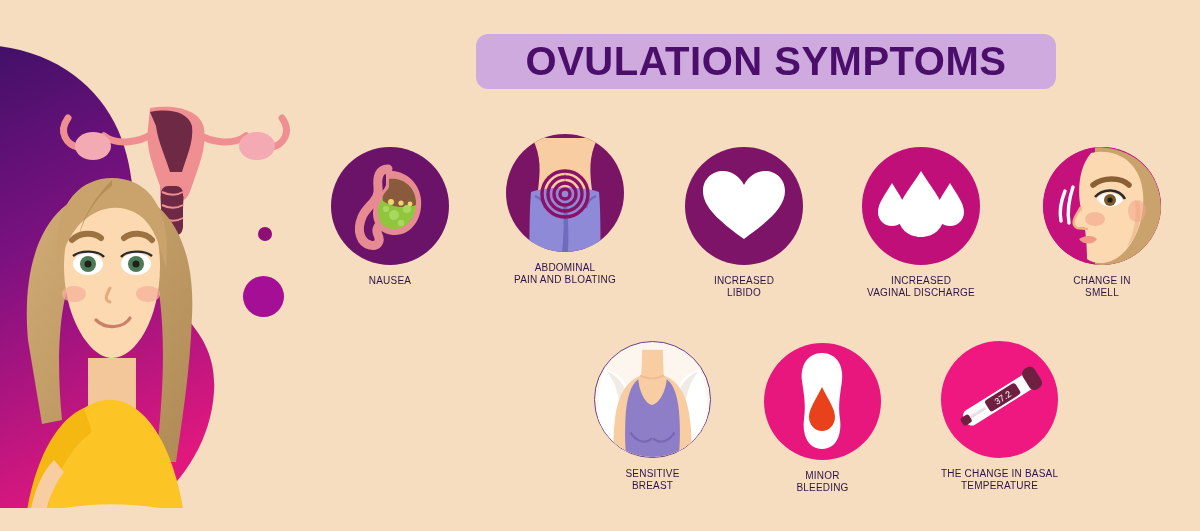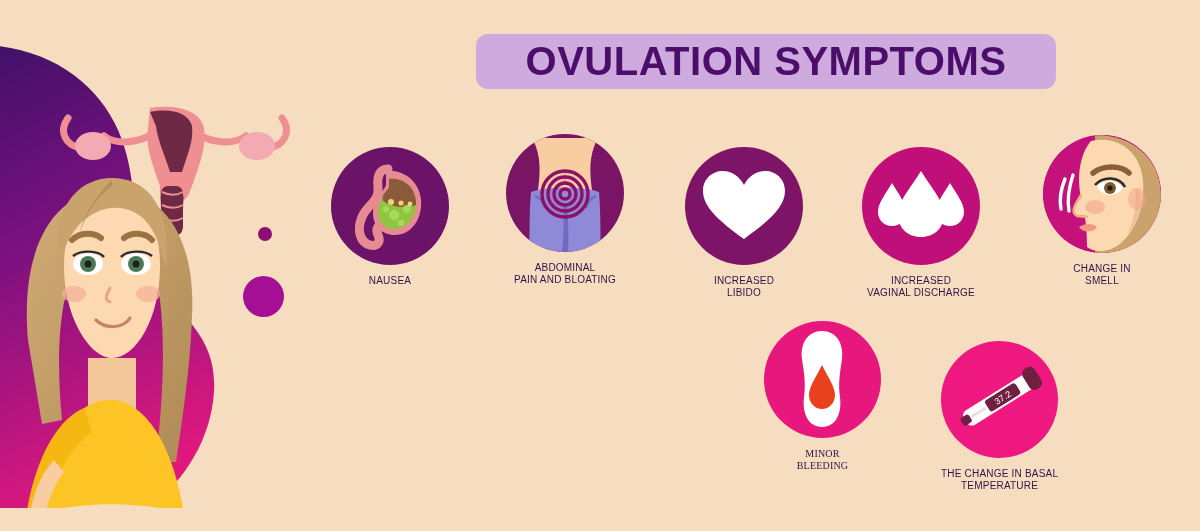--- a/index.html
+++ b/index.html
@@ -59,25 +59,25 @@
     line-height:1.22;
     letter-spacing:0.2px;
     white-space:pre-line;
   }
 
   
   #sym-nausea   { left:331px; top:147px; }
   #sym-abdominal{ left:506px; top:134px; }
   #sym-libido   { left:685px; top:147px; }
   #sym-discharge{ left:862px; top:147px; }
-  #sym-smell    { left:1043px; top:135px; }
+  #sym-smell    { left:1043px; top:147px; }
   
   #sym-cervical { left:427px; top:341px; }
   #sym-breast   { left:594px; top:341px; }
-  #sym-bleeding { left:764px; top:321px;font-family:Liberation Serif, serif; }
+  #sym-bleeding { left:764px; top:343px; }
   #sym-basal    { left:941px; top:341px; }
 
   .r1 .sym-circle { width:118px; height:118px; }
   .r2 .sym-circle { width:117px; height:117px; }
 
   .deco-dot { position:absolute; border-radius:50%; }
   #dot-small { left:258px; top:227px; width:14px; height:14px; background:#8d0f75; }
   #dot-large { left:243px; top:276px; width:41px; height:41px; background:#a50f95; }
 </style>
 </head>
@@ -285,20 +285,49 @@
 
         <path d="M22,44 C18,54 16,64 18,74" stroke="#ffffff" stroke-width="3.4" fill="none" stroke-linecap="round"></path>
         <path d="M30,40 C26,52 24,64 26,76" stroke="#ffffff" stroke-width="3.4" fill="none" stroke-linecap="round"></path>
       </svg>
     </div>
     <div class="sym-label">CHANGE IN
 SMELL</div>
   </div>
 
 
+  <div class="symptom r2" id="sym-breast">
+    <div class="sym-circle" style="background:#fdf6ef;border:1.5px solid #6b3f86">
+      <svg width="117" height="117" viewBox="0 0 117 117">
+
+        <path d="M10,28 C24,30 36,44 38,64 C40,88 36,108 34,117 L6,117 C2,92 0,52 10,28 Z" fill="#ffffff"></path>
+        <path d="M107,28 C93,30 81,44 79,64 C77,88 81,108 83,117 L111,117 C115,92 117,52 107,28 Z" fill="#ffffff"></path>
+        <path d="M12,30 C24,34 34,48 36,66 C37,86 34,104 32,117 L22,117 C26,96 28,74 24,56 C21,44 17,36 12,30 Z" fill="#f0ebe4"></path>
+        <path d="M105,30 C93,34 83,48 81,66 C80,86 83,104 85,117 L95,117 C91,96 89,74 93,56 C96,44 100,36 105,30 Z" fill="#f0ebe4"></path>
+
+        <path d="M48,8 L69,8 L70,38 L47,38 Z" fill="#f8cda2"></path>
+
+        <path d="M47,34 C30,40 22,58 20,82 C18,100 19,112 20,117 L97,117
+                 C98,112 99,100 97,82 C95,58 87,40 70,34 Z" fill="#f8cda2"></path>
+
+        <path d="M44,38 C36,44 32,58 31,78 C30,96 31,110 32,117 L85,117
+                 C86,110 87,96 86,78 C85,58 81,44 73,38
+                 C71,56 62,64 58,64 C54,64 46,56 44,38 Z" fill="#8e7ec8"></path>
+        <path d="M46,40 C48,56 54,62 58,62 C62,62 69,56 71,40
+                 C66,52 62,56 58,56 C54,56 50,52 46,40 Z" fill="#f8cda2"></path>
+
+        <path d="M36,92 C42,102 52,104 58,98" stroke="#7668b5" stroke-width="2.2" fill="none"></path>
+        <path d="M81,92 C75,102 65,104 59,98" stroke="#7668b5" stroke-width="2.2" fill="none"></path>
+
+        <path d="M46,34 C52,38 64,38 70,34" stroke="#edbd93" stroke-width="2" fill="none"></path>
+      </svg>
+    </div>
+    <div class="sym-label">SENSITIVE
+BREAST</div>
+  </div>
 
   <div class="symptom r2" id="sym-bleeding">
     <div class="sym-circle" style="background:#e8177d">
       <svg width="117" height="117" viewBox="0 0 117 117">
         <path d="M58,10 C72,10 80,22 78,38 C76,52 74,62 76,76 C78,92 72,106 58,106
                  C44,106 38,92 40,76 C42,62 40,52 38,38 C36,22 44,10 58,10 Z" fill="#ffffff"></path>
         <path d="M58,44 C65,58 71,66 71,74 C71,82 65,88 58,88 C51,88 45,82 45,74
                  C45,66 51,58 58,44 Z" fill="#e8411c"></path>
       </svg>
     </div>

